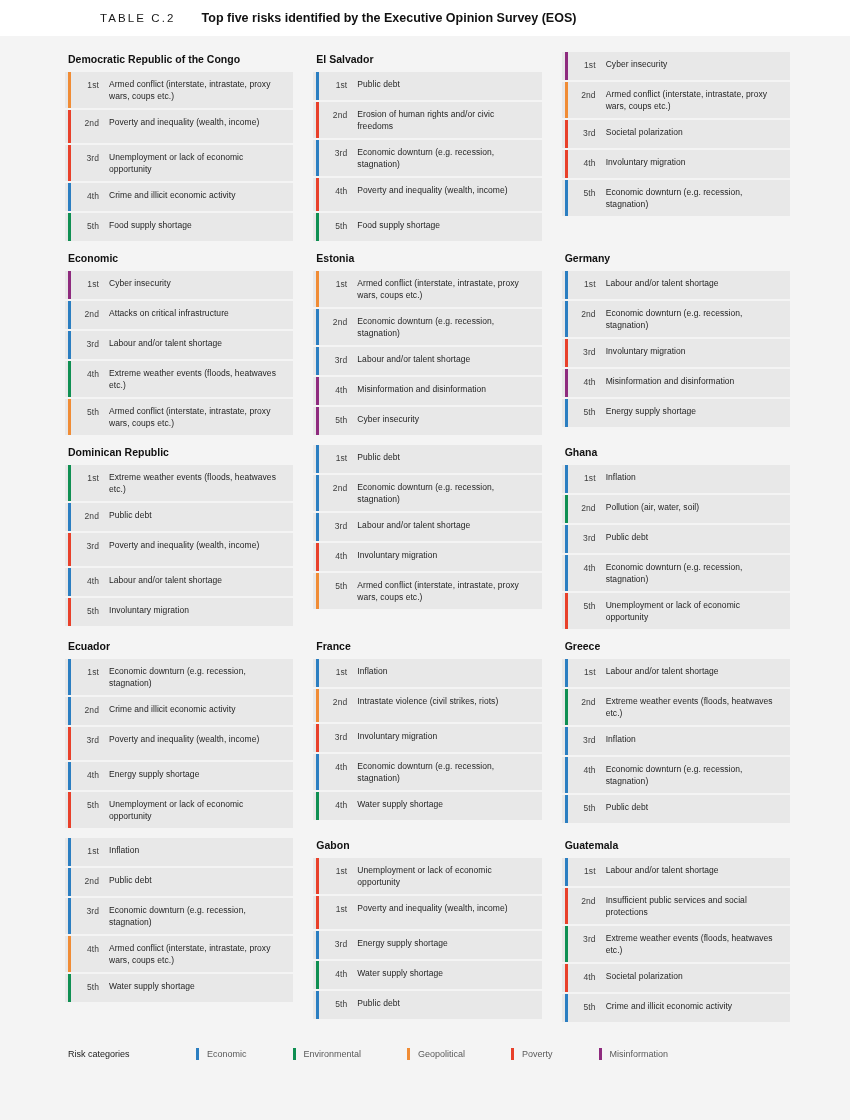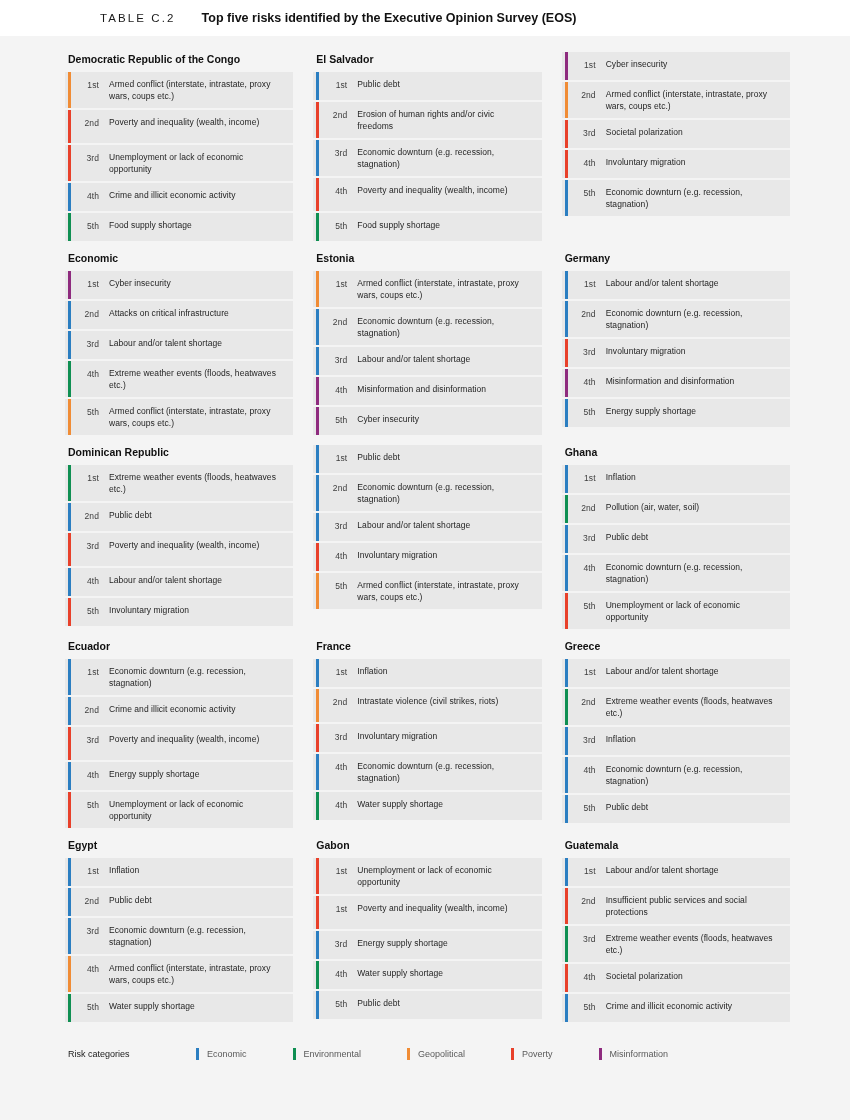--- a/index.html
+++ b/index.html
@@ -500,21 +500,20 @@
               <div class="risk-row">
                 <span class="cat-bar" style="background: rgb(43, 126, 193);"></span>
                 <span class="rank">5th</span>
                 <span class="risk-text">Public debt</span>
               </div>
             </div>
           </div>
         </div>
         <div class="grid-row">
           <div class="country-block">
-            <div class="country-name">Egypt</div>
             <div class="risk-list">
               <div class="risk-row">
                 <span class="cat-bar" style="background: rgb(43, 126, 193);"></span>
                 <span class="rank">1st</span>
                 <span class="risk-text">Inflation</span>
               </div>
               <div class="risk-row">
                 <span class="cat-bar" style="background: rgb(43, 126, 193);"></span>
                 <span class="rank">2nd</span>
                 <span class="risk-text">Public debt</span>

